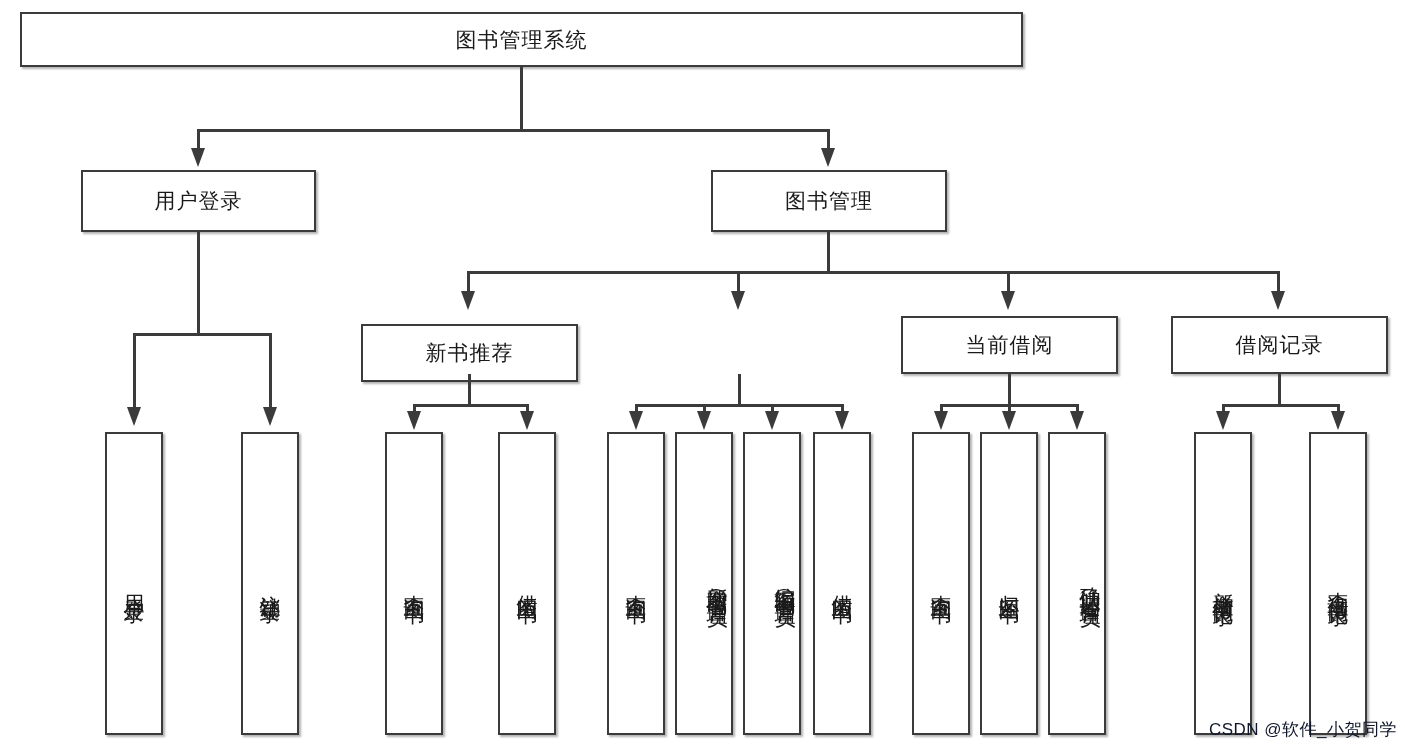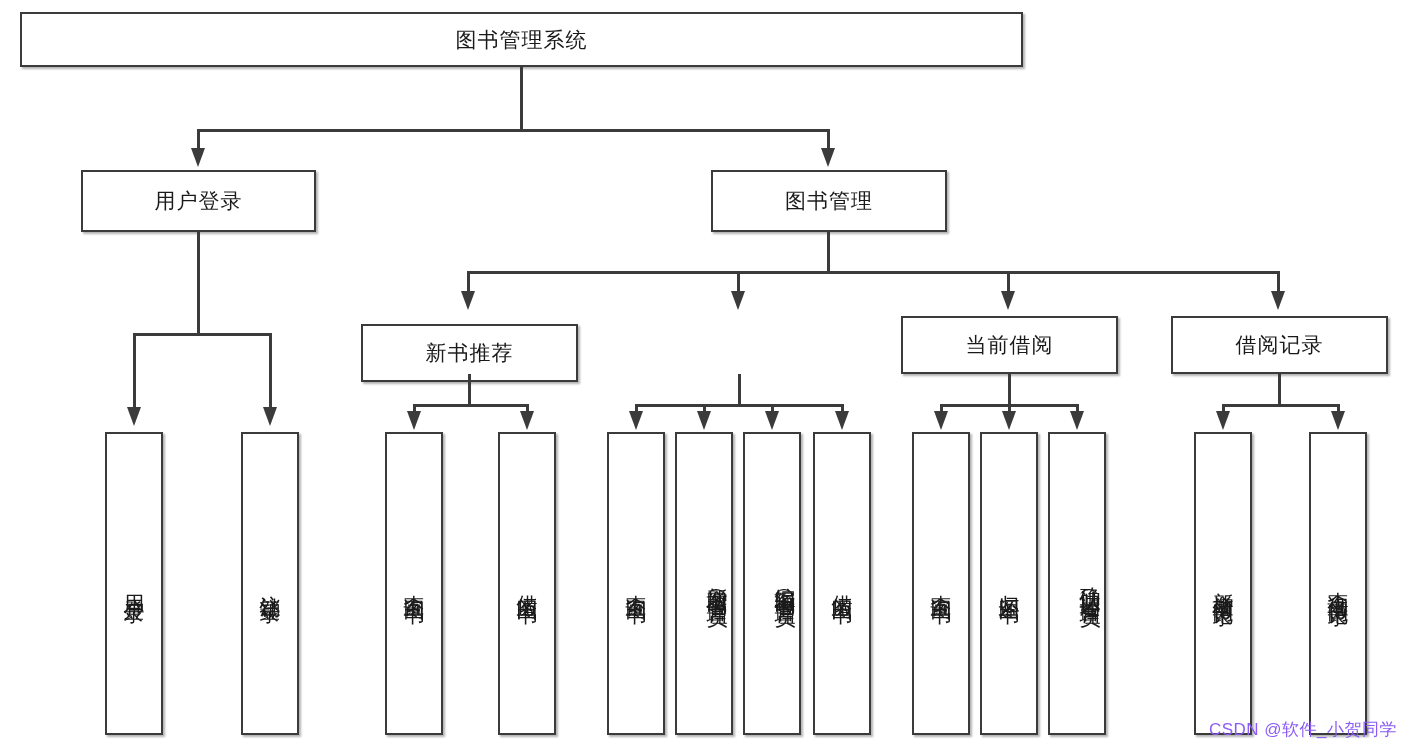--- a/index.html
+++ b/index.html
@@ -55,21 +55,21 @@
     position:absolute;
     width:0;height:0;
     border-left:7px solid transparent;
     border-right:7px solid transparent;
     border-top:19px solid #3b3b3b;
   }
   #watermark{
     position:absolute;
     right:8px;bottom:6px;
     font-size:17px;
-    color:#8b5cf6;
+    color:#0f172a;
     letter-spacing:0.5px;
     white-space:nowrap;
     pointer-events:none;
     text-align:center;
   }
 </style>
 </head>
 <body>
 
 <div id="diagram">

